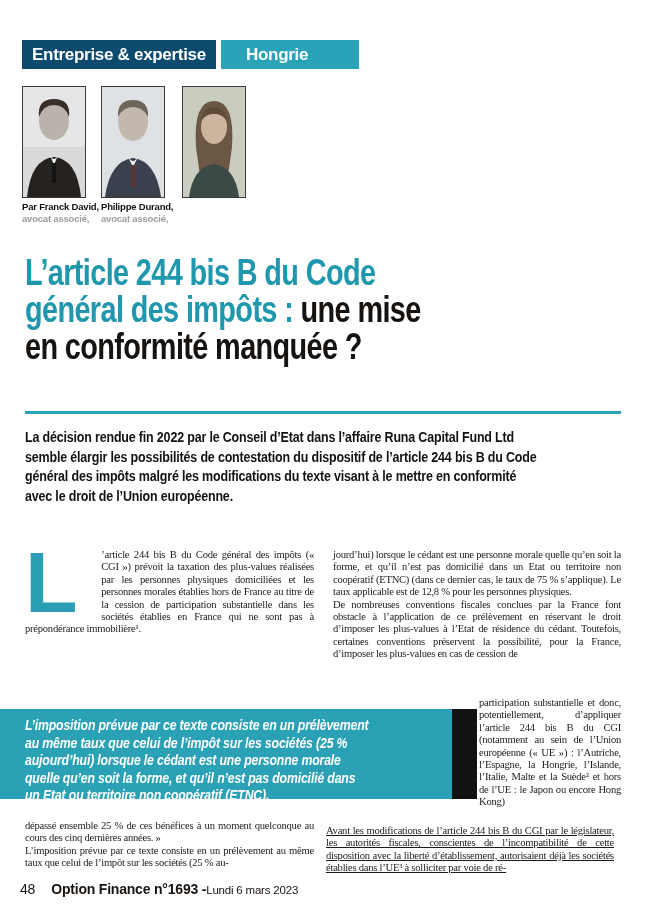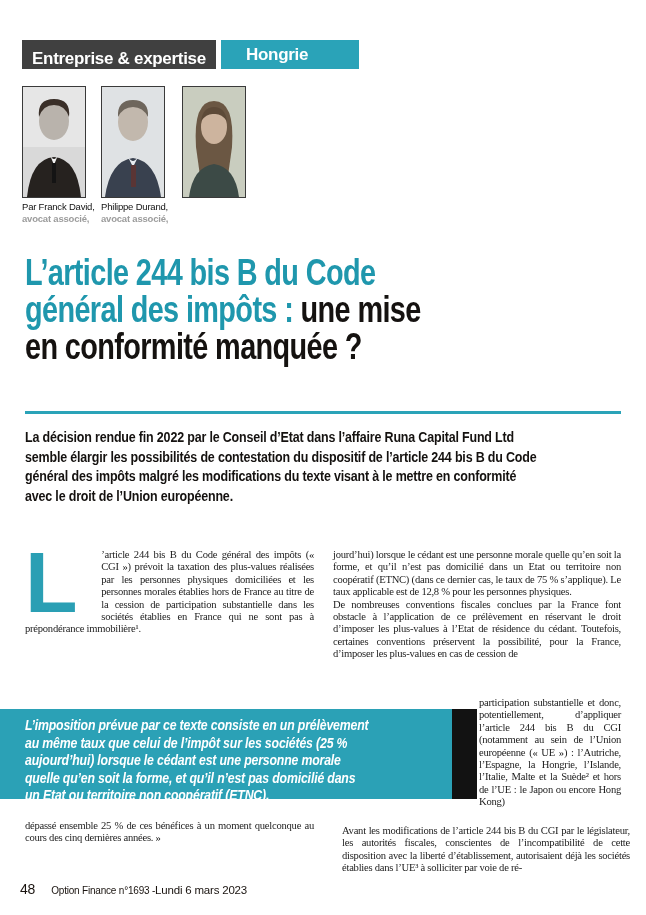--- a/index.html
+++ b/index.html
@@ -2,30 +2,30 @@
 <html><head>
 <meta charset="utf-8">
 <style>
   html,body{margin:0;padding:0;background:#ffffff;}
   .page{position:relative;width:646px;height:915px;background:#ffffff;overflow:hidden;
         font-family:"Liberation Sans",sans-serif;}
 
   
   .tab{position:absolute;top:40px;height:29px;display:flex;align-items:center;
        color:#ffffff;font-weight:bold;font-size:17px;letter-spacing:-0.3px;}
-  .tab-black{left:22px;width:194px;background:#404040;justify-content:center;align-items:flex-end;}
+  .tab-black{left:22px;width:194px;background:#0c4a6e;justify-content:center;}
   .tab-teal{left:221px;width:138px;background:#2aa3b8;padding-left:25px;box-sizing:border-box;}
 
   
   .photo{position:absolute;top:86px;width:64px;height:112px;border:1px solid #3a3a3a;
          box-sizing:border-box;overflow:hidden;}
   .photo svg{display:block;}
   .caption{position:absolute;top:201px;width:110px;font-size:9.5px;letter-spacing:-0.2px;
            line-height:12px;}
-  .caption .nm{font-weight:normal;color:#121212;}
+  .caption .nm{font-weight:bold;color:#121212;}
   .caption .rl{color:#9c9c9c;font-weight:bold;}
 
   
   .title{position:absolute;left:25px;top:254px;font-weight:bold;font-size:37px;
          line-height:37px;letter-spacing:-0.8px;white-space:nowrap;
          transform:scaleX(0.78);transform-origin:left top;}
   .title .teal{color:#1f97ad;}
   .title .black{color:#151210;}
 
   
@@ -36,37 +36,37 @@
          font-size:14.5px;line-height:19.5px;white-space:nowrap;letter-spacing:-0.2px;
          transform:scaleX(0.86);transform-origin:left top;}
 
   
   .bodytxt{font-family:"Liberation Serif","DejaVu Serif",serif;font-size:10.6px;
            line-height:12.4px;color:#1c1c1c;text-align:justify;letter-spacing:-0.25px;}
   .col-left-top{position:absolute;left:25px;top:549px;width:289px;}
   .col-left-bottom{position:absolute;left:25px;top:820px;width:289px;}
   .col-right-top{position:absolute;left:333px;top:549px;width:288px;}
   .col-right-narrow{position:absolute;left:479px;top:697px;width:142px;}
-  .col-right-bottom{position:absolute;left:342px;top:825px;width:288px;}
+  .col-right-bottom{position:absolute;left:326px;top:825px;width:288px;text-decoration:underline;}
   .bodytxt p{margin:0;}
   .dropcap{display:block;float:left;color:#2a9fb4;font-family:"Liberation Sans",sans-serif;
            font-weight:bold;font-size:86px;line-height:61px;margin:3px 24px 0 0;}
 
   
   .quote{position:absolute;left:0;top:709px;width:452px;height:90px;background:#2ba1b6;
          color:#ffffff;font-weight:bold;font-style:italic;font-size:15px;line-height:17.6px;
          padding:7px 0 0 25px;box-sizing:border-box;white-space:nowrap;letter-spacing:-0.2px;}
   .quote .inner{transform:scaleX(0.82);transform-origin:left top;}
   .quote-band{position:absolute;left:452px;top:709px;width:25px;height:90px;background:#121212;}
 
   
   .footer{position:absolute;left:20px;top:881px;display:flex;align-items:baseline;
           color:#19130f;letter-spacing:-0.2px;}
   .footer .pn{font-weight:normal;font-size:14px;margin-right:16px;}
-  .footer .pub{font-size:10px;font-weight:normal;}
+  .footer .pub{font-size:14px;font-weight:bold;}
   .footer .dt{font-size:11.5px;font-weight:normal;text-align:right;}
 </style>
 </head>
 <body>
 
 <div class="page">
 
   <div class="tab tab-black">
     <span>Entreprise &amp; expertise</span>
   </div>
@@ -148,20 +148,21 @@
       </div>
   </div>
   <div class="quote-band"></div>
 
   <div class="bodytxt col-right-narrow">
     <p>participation substantielle et donc, potentiellement, d’appliquer l’article 244 bis B du CGI (notamment au sein de l’Union européenne (« UE ») : l’Autriche, l’Espagne, la Hongrie, l’Islande, l’Italie, Malte et la Suède² et hors de l’UE : le Japon ou encore Hong Kong)</p>
   </div>
 
   <div class="bodytxt col-left-bottom">
     <p>dépassé ensemble 25 % de ces bénéfices à un moment quelconque au cours des cinq dernières années. »</p>
+    <p>L’imposition prévue par ce texte consiste en un prélèvement au même taux que celui de l’impôt sur les sociétés (25 % au-</p>
   </div>
 
   <div class="bodytxt col-right-bottom">
     <p>Avant les modifications de l’article 244 bis B du CGI par le législateur, les autorités fiscales, conscientes de l’incompatibilité de cette disposition avec la liberté d’établissement, autorisaient déjà les sociétés établies dans l’UE³ à solliciter par voie de ré-</p>
   </div>
 
   <div class="footer">
     <span class="pn">48</span>
     <span class="pub">Option Finance n°1693 - </span>
     <span class="dt">Lundi 6 mars 2023</span>

